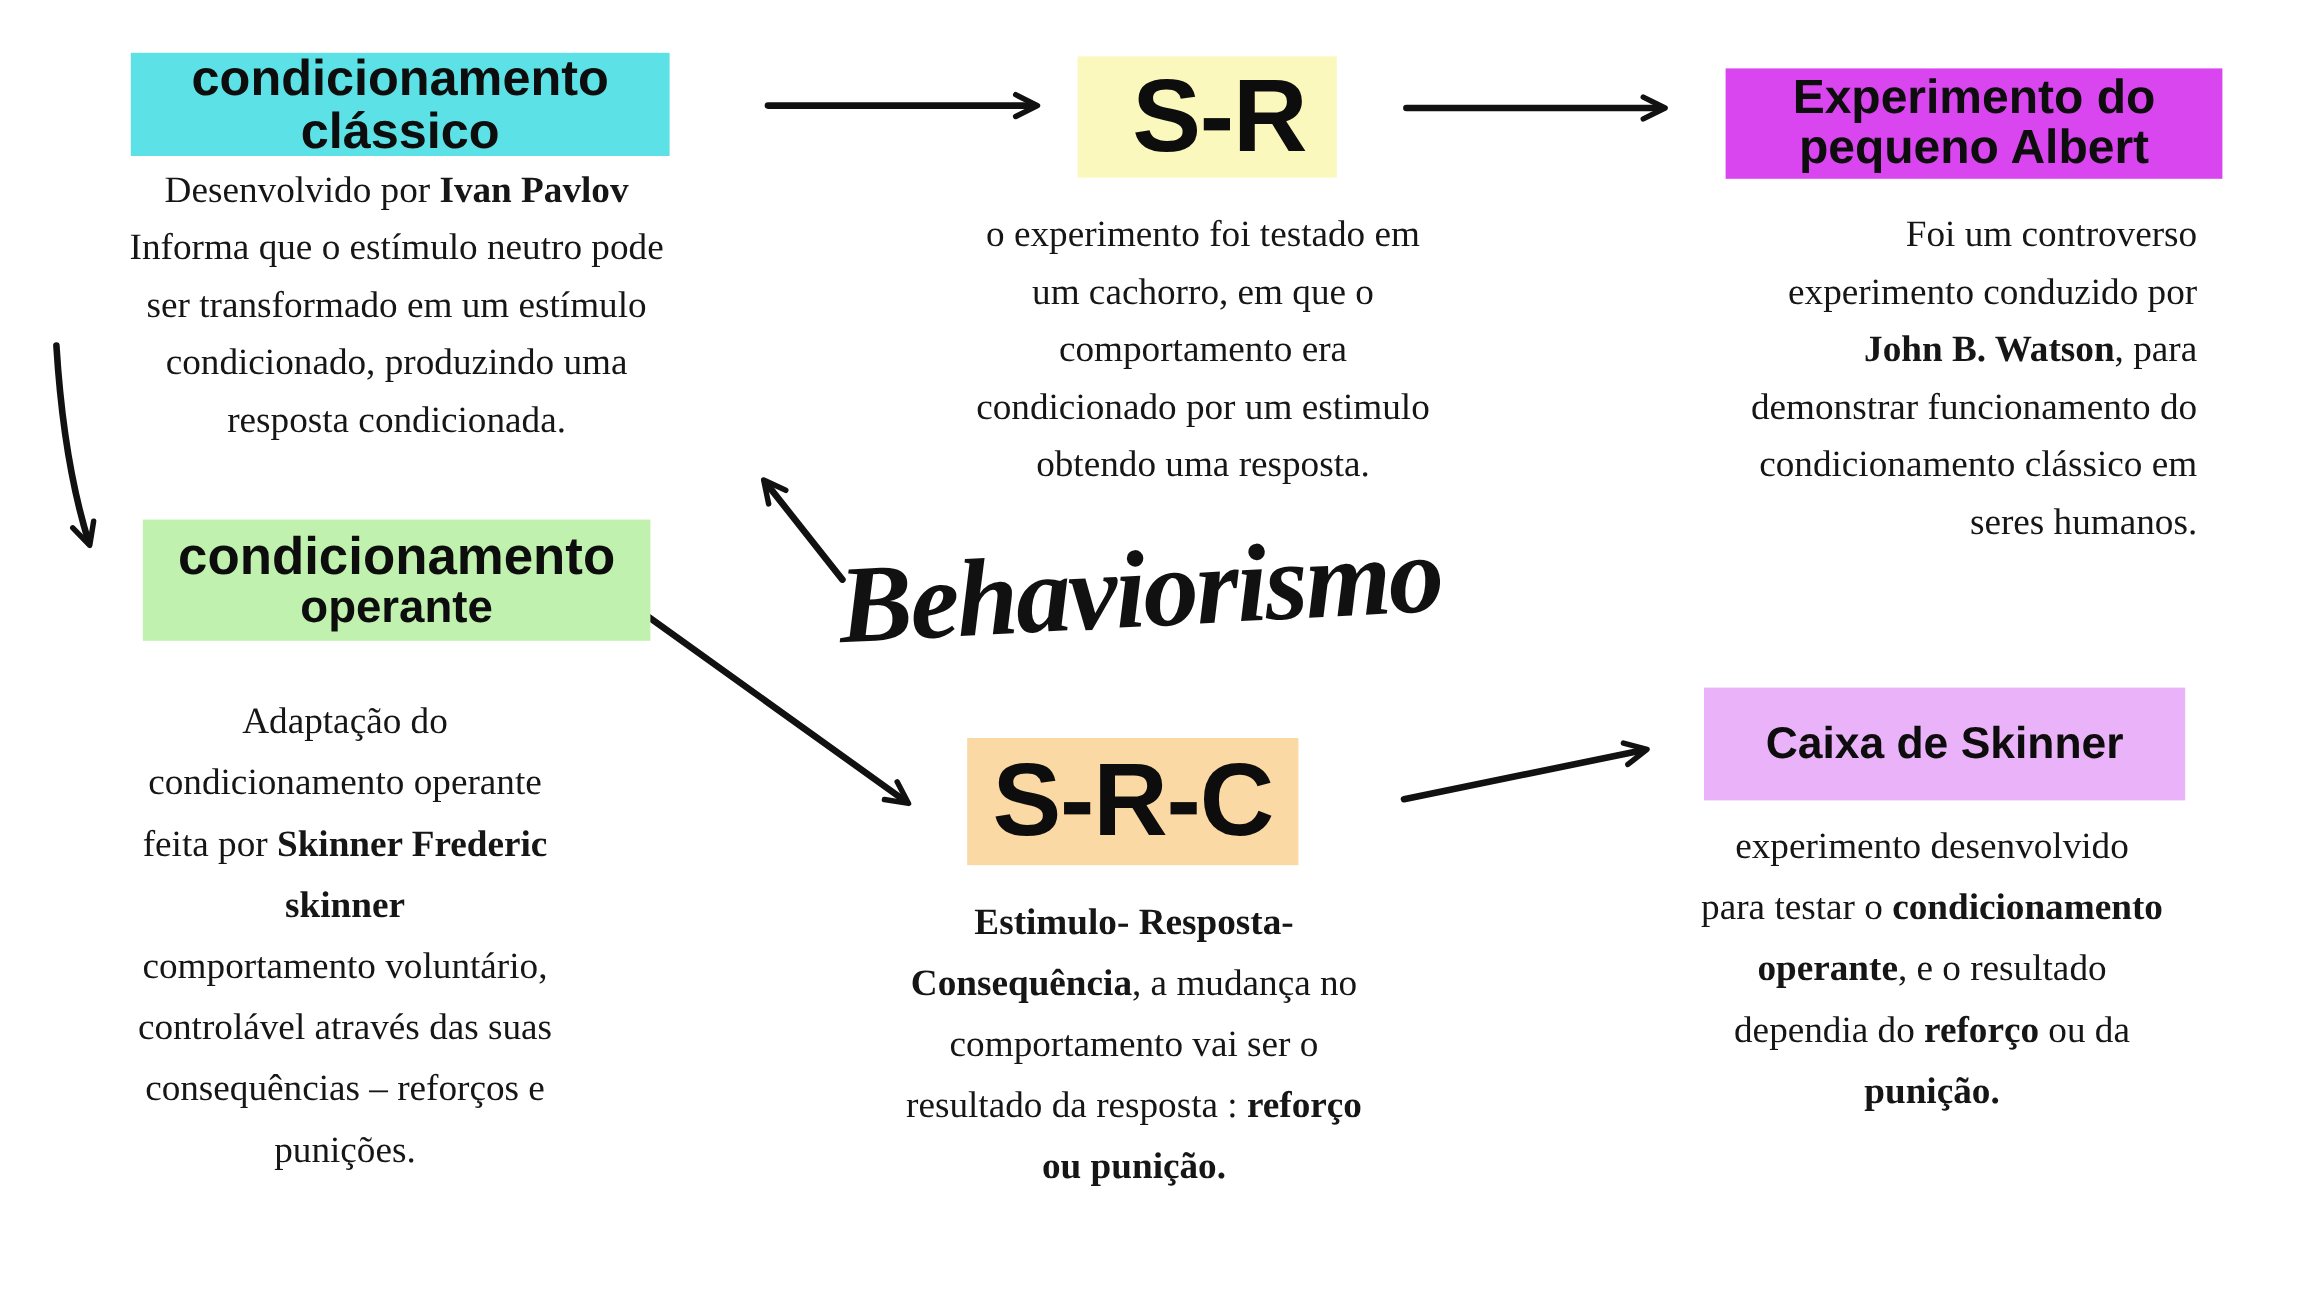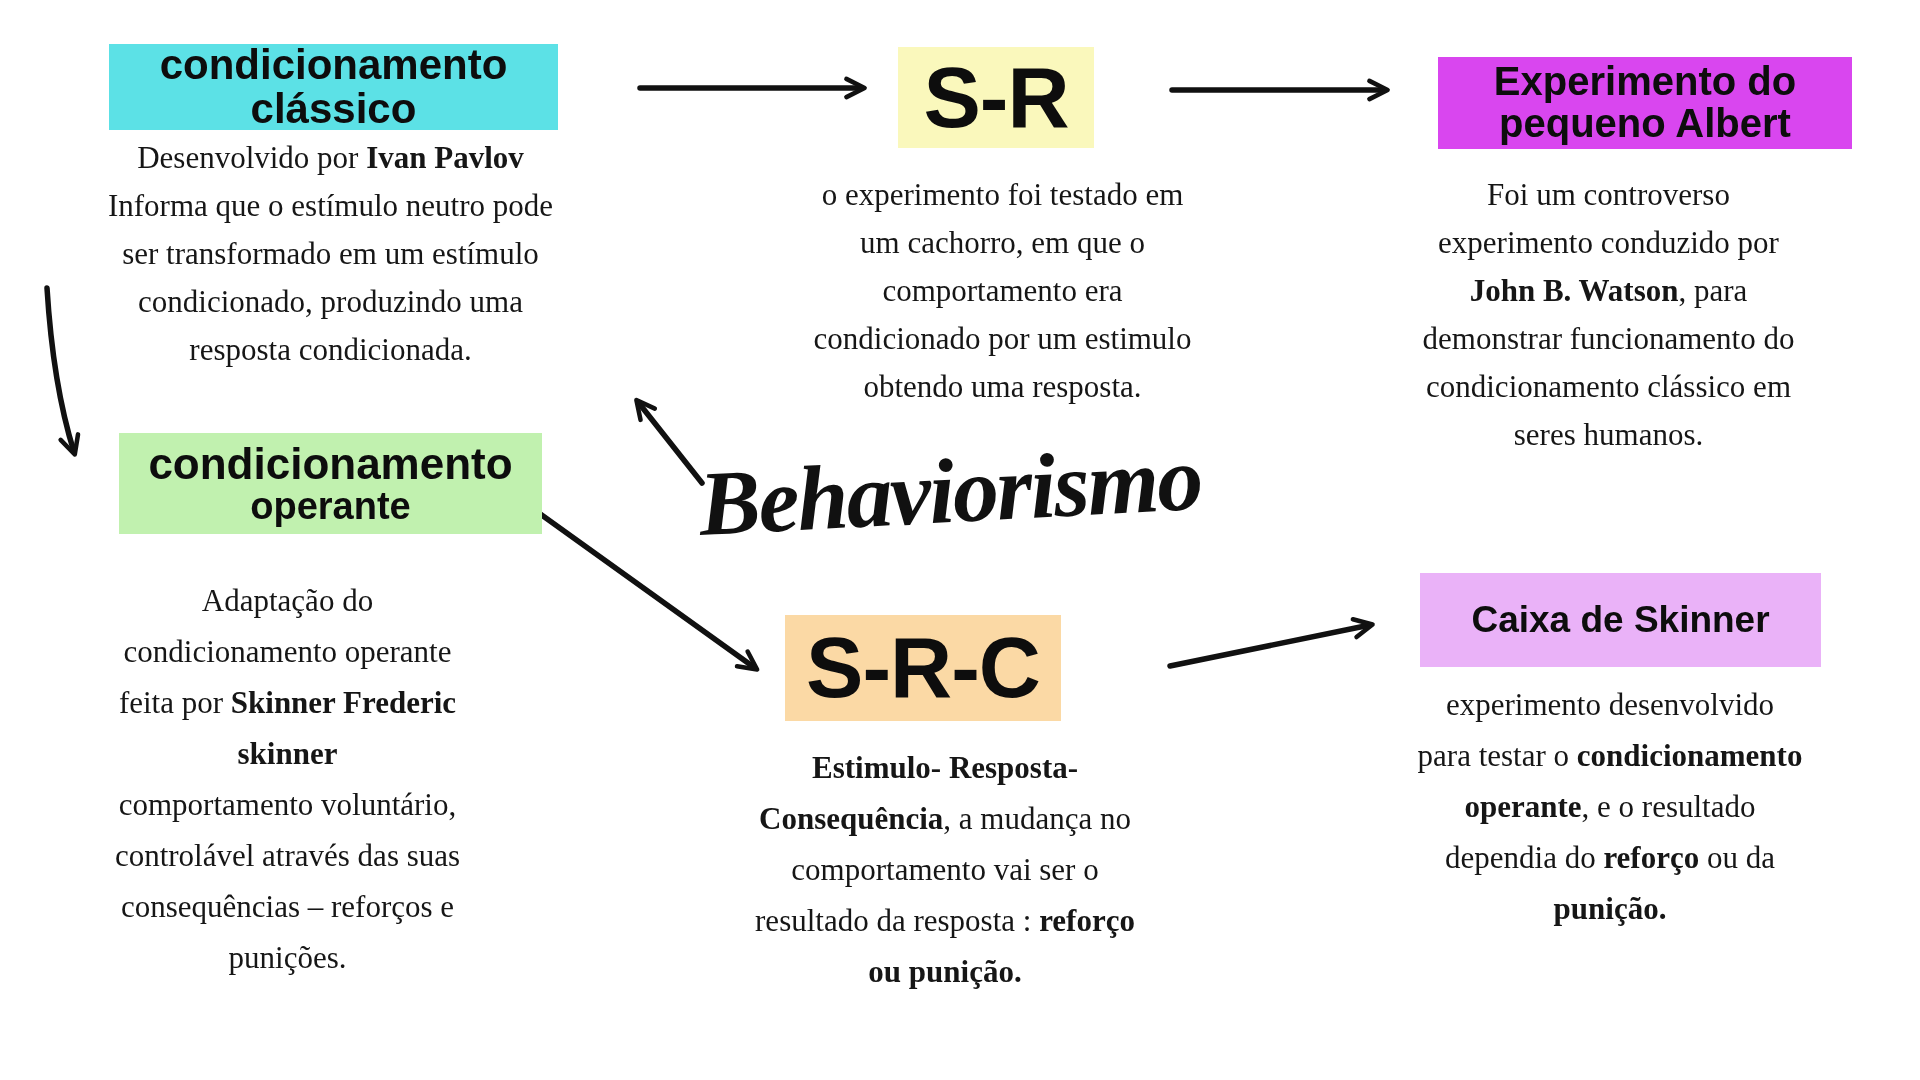--- a/index.html
+++ b/index.html
@@ -21,21 +21,21 @@
   .box-operante .box-label div:nth-child(2){font-size:38px;}
   .box-src{left:785px;top:615px;width:276px;height:106px;font-size:86px;letter-spacing:-1px;}
   .box-skinner{left:1420px;top:573px;width:401px;height:94px;font-size:37px;}
   .body-text{
     position:absolute;font-family:Liberation Serif, serif;color:#161616;
     font-size:31px;line-height:48px;text-align:center;
   }
   .body-text strong{font-weight:700;}
   .bt-classico{left:8px;top:134px;width:645px;}
   .bt-sr{left:745px;top:171px;width:515px;}
-  .bt-albert{left:1351px;top:171px;width:515px;}
+  .bt-albert{left:1316px;top:171px;width:515px;text-align:right;}
   .bt-operante{left:10px;top:575px;width:555px;line-height:51px;}
   .bt-src{left:665px;top:742px;width:560px;line-height:51px;}
   .bt-skinner{left:1330px;top:679px;width:560px;line-height:51px;}
   .script-title{
     position:absolute;left:660px;top:438px;width:580px;text-align:center;
     font-family:"Liberation Serif",serif;font-style:italic;font-weight:700;
     font-size:92px;color:#111;transform:rotate(-3deg);letter-spacing:-2px;white-space:nowrap;
   }
 </style>
 </head>
@@ -66,21 +66,21 @@
       </div>
   </div>
   <div class="body-text bt-classico">
       <div><span>Desenvolvido por </span><strong>Ivan Pavlov</strong><span></span></div>
       <div><span>Informa que o estímulo neutro pode</span></div>
       <div><span>ser transformado em um estímulo</span></div>
       <div><span>condicionado, produzindo uma</span></div>
       <div><span>resposta condicionada.</span></div>
     </div>
 
-  <div class="box box-sr" style="background-color: rgb(250, 248, 188);">
+  <div class="box box-sr" style="background-color: rgb(250, 248, 188); padding-left: 20px;">
     <div class="box-label">
         <div><span>S-R</span></div>
       </div>
   </div>
   <div class="body-text bt-sr">
       <div><span>o experimento foi testado em</span></div>
       <div><span>um cachorro, em que o</span></div>
       <div><span>comportamento era</span></div>
       <div><span>condicionado por um estimulo</span></div>
       <div><span>obtendo uma resposta.</span></div>
@@ -111,21 +111,21 @@
       <div><span>Adaptação do</span></div>
       <div><span>condicionamento operante</span></div>
       <div><span>feita por </span><strong>Skinner Frederic</strong><span></span></div>
       <div><span></span><strong>skinner</strong><span></span></div>
       <div><span>comportamento voluntário,</span></div>
       <div><span>controlável através das suas</span></div>
       <div><span>consequências – reforços e</span></div>
       <div><span>punições.</span></div>
     </div>
 
-  <div class="box box-src" style="background-color: rgb(251, 217, 165);">
+  <div class="box box-src" style="background-color: rgb(251, 217, 165); margin-left: 21px;">
     <div class="box-label">
         <div><span>S-R-C</span></div>
       </div>
   </div>
   <div class="body-text bt-src">
       <div><span></span><strong>Estimulo- Resposta-</strong><span></span></div>
       <div><span></span><strong>Consequência</strong><span>, a mudança no</span></div>
       <div><span>comportamento vai ser o</span></div>
       <div><span>resultado da resposta : </span><strong>reforço</strong><span></span></div>
       <div><span></span><strong>ou punição.</strong><span></span></div>

